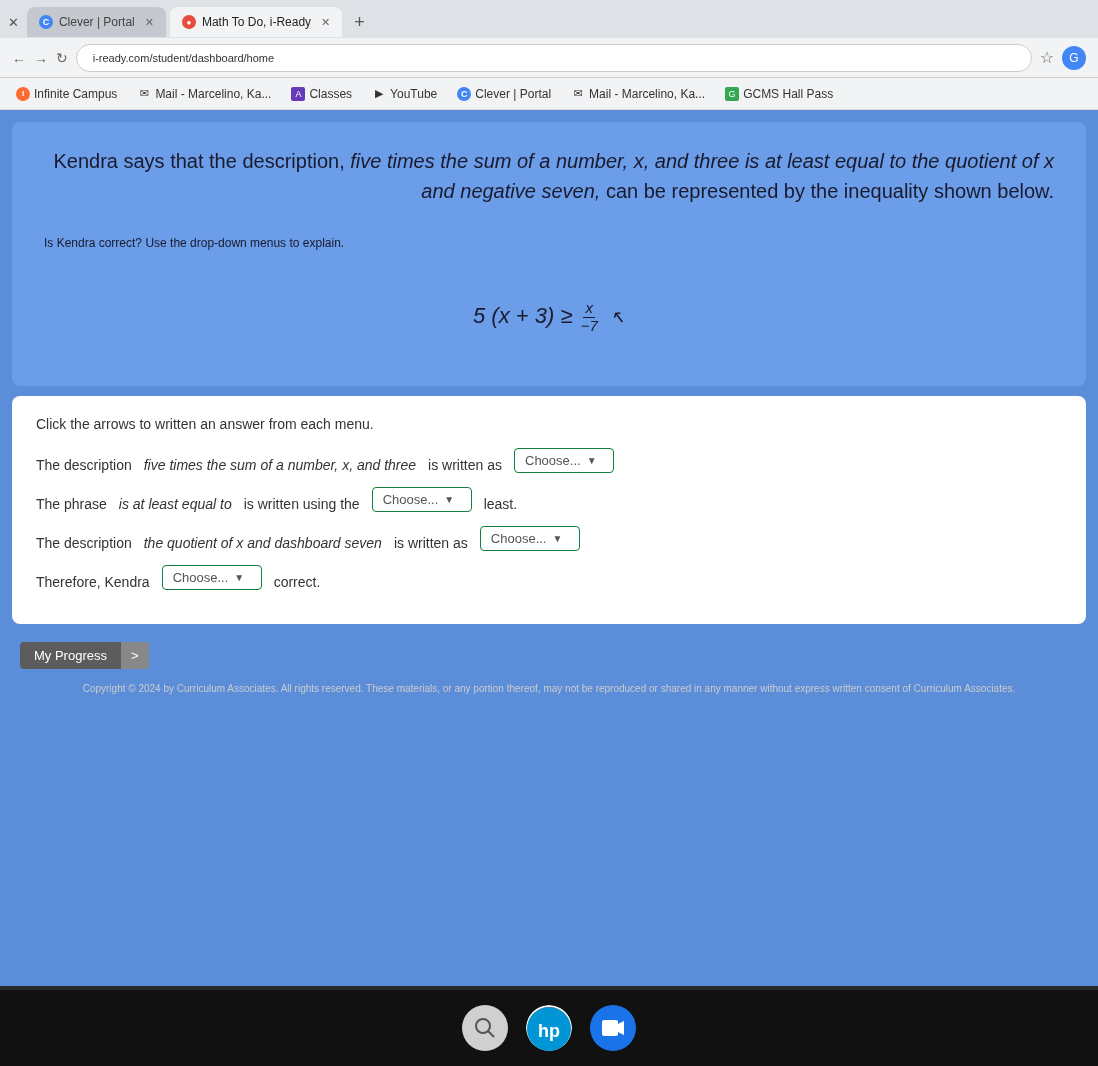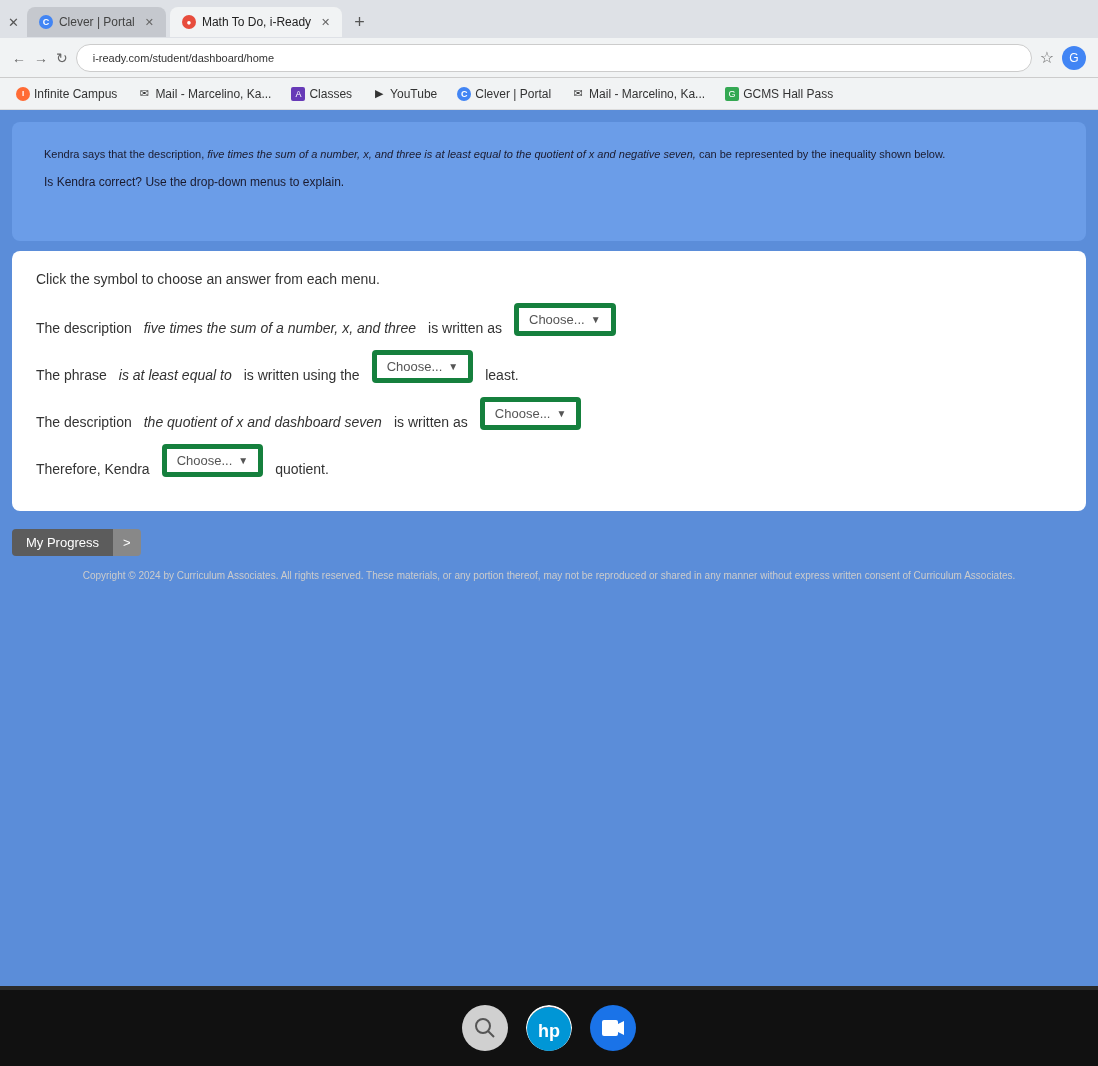--- a/index.html
+++ b/index.html
@@ -134,24 +134,25 @@
 
     
     .problem-card {
       background: #6b9de8;
       border-radius: 8px;
       padding: 24px 32px 32px 32px;
       color: #1a1a2e;
     }
 
     .problem-text {
-      font-size: 11px;
+      font-size: 20px;
       color: #1a1a2e;
       line-height: 1.5;
-      margin-bottom: 12px;
+      margin-bottom: 30px;
+      text-align: right;
     }
 
     .problem-text em {
       font-style: italic;
     }
 
     .problem-question {
       font-size: 12px;
       color: #1a1a2e;
       margin-bottom: 20px;
@@ -196,21 +197,21 @@
 
     .answer-row em {
       font-style: italic;
     }
 
     .dropdown-btn {
       display: inline-flex;
       align-items: center;
       gap: 6px;
       background: white;
-      border: 5px solid #15803d;
+      border: 1px solid #15803d;
       border-radius: 4px;
       padding: 4px 10px;
       font-size: 13px;
       color: #555;
       cursor: pointer;
       min-width: 100px;
     }
 
     .dropdown-btn .arrow {
       font-size: 10px;
@@ -225,20 +226,21 @@
     }
 
     .my-progress-btn {
       background: #5c5c5c;
       color: white;
       font-size: 13px;
       padding: 6px 14px;
       border: none;
       border-radius: 4px 0 0 4px;
       cursor: pointer;
+      margin-left: 8px;
     }
 
     .progress-arrow {
       background: #888;
       color: white;
       padding: 6px 10px;
       border: none;
       border-radius: 0 4px 4px 0;
       cursor: pointer;
       font-size: 13px;
@@ -446,24 +448,34 @@
 </div>
 
 <div class="page-content">
 
   <div class="problem-card">
     <div class="problem-text">
       <span>Kendra says that the description, </span><em>five times the sum of a number, x, and three is at least equal to the quotient of x and negative seven,</em><span> can be represented by the inequality shown below.</span>
     </div>
     <div class="problem-question">Is Kendra correct? Use the drop-down menus to explain.</div>
 
+    <div class="equation-area">
+      <div class="equation">
+        5 (<em>x</em> + 3) ≥
+        <span class="math-fraction">
+          <span class="numerator"><em>x</em></span>
+          <span class="denominator">−7</span>
+        </span>
+        <span style="display:inline-block;margin-left:4px;font-size:18px;color:#1a1a2e;">↖</span>
+      </div>
+    </div>
   </div>
 
   <div class="answer-card">
-    <div class="answer-instruction">Click the symbol to choose an answer from each menu.</div>
+    <div class="answer-instruction">Click the arrows to written an answer from each menu.</div>
 
     <div class="answer-row">
       <span>The description </span>
       <em>five times the sum of a number, x, and three</em>
       <span> is written as</span>
       <button class="dropdown-btn">
         <span>Choose...</span>
         <span class="arrow">▼</span>
       </button>
     </div>
@@ -488,21 +500,21 @@
         <span class="arrow">▼</span>
       </button>
     </div>
 
     <div class="answer-row">
       <span>Therefore, Kendra</span>
       <button class="dropdown-btn">
         <span>Choose...</span>
         <span class="arrow">▼</span>
       </button>
-      <span>quotient.</span>
+      <span>correct.</span>
     </div>
   </div>
 
   <div class="progress-bar-section">
     <button class="my-progress-btn">My Progress</button>
     <button class="progress-arrow">&gt;</button>
   </div>
 
   <div class="copyright-text">Copyright © 2024 by Curriculum Associates. All rights reserved. These materials, or any portion thereof, may not be reproduced or shared in any manner without express written consent of Curriculum Associates.</div>
 

